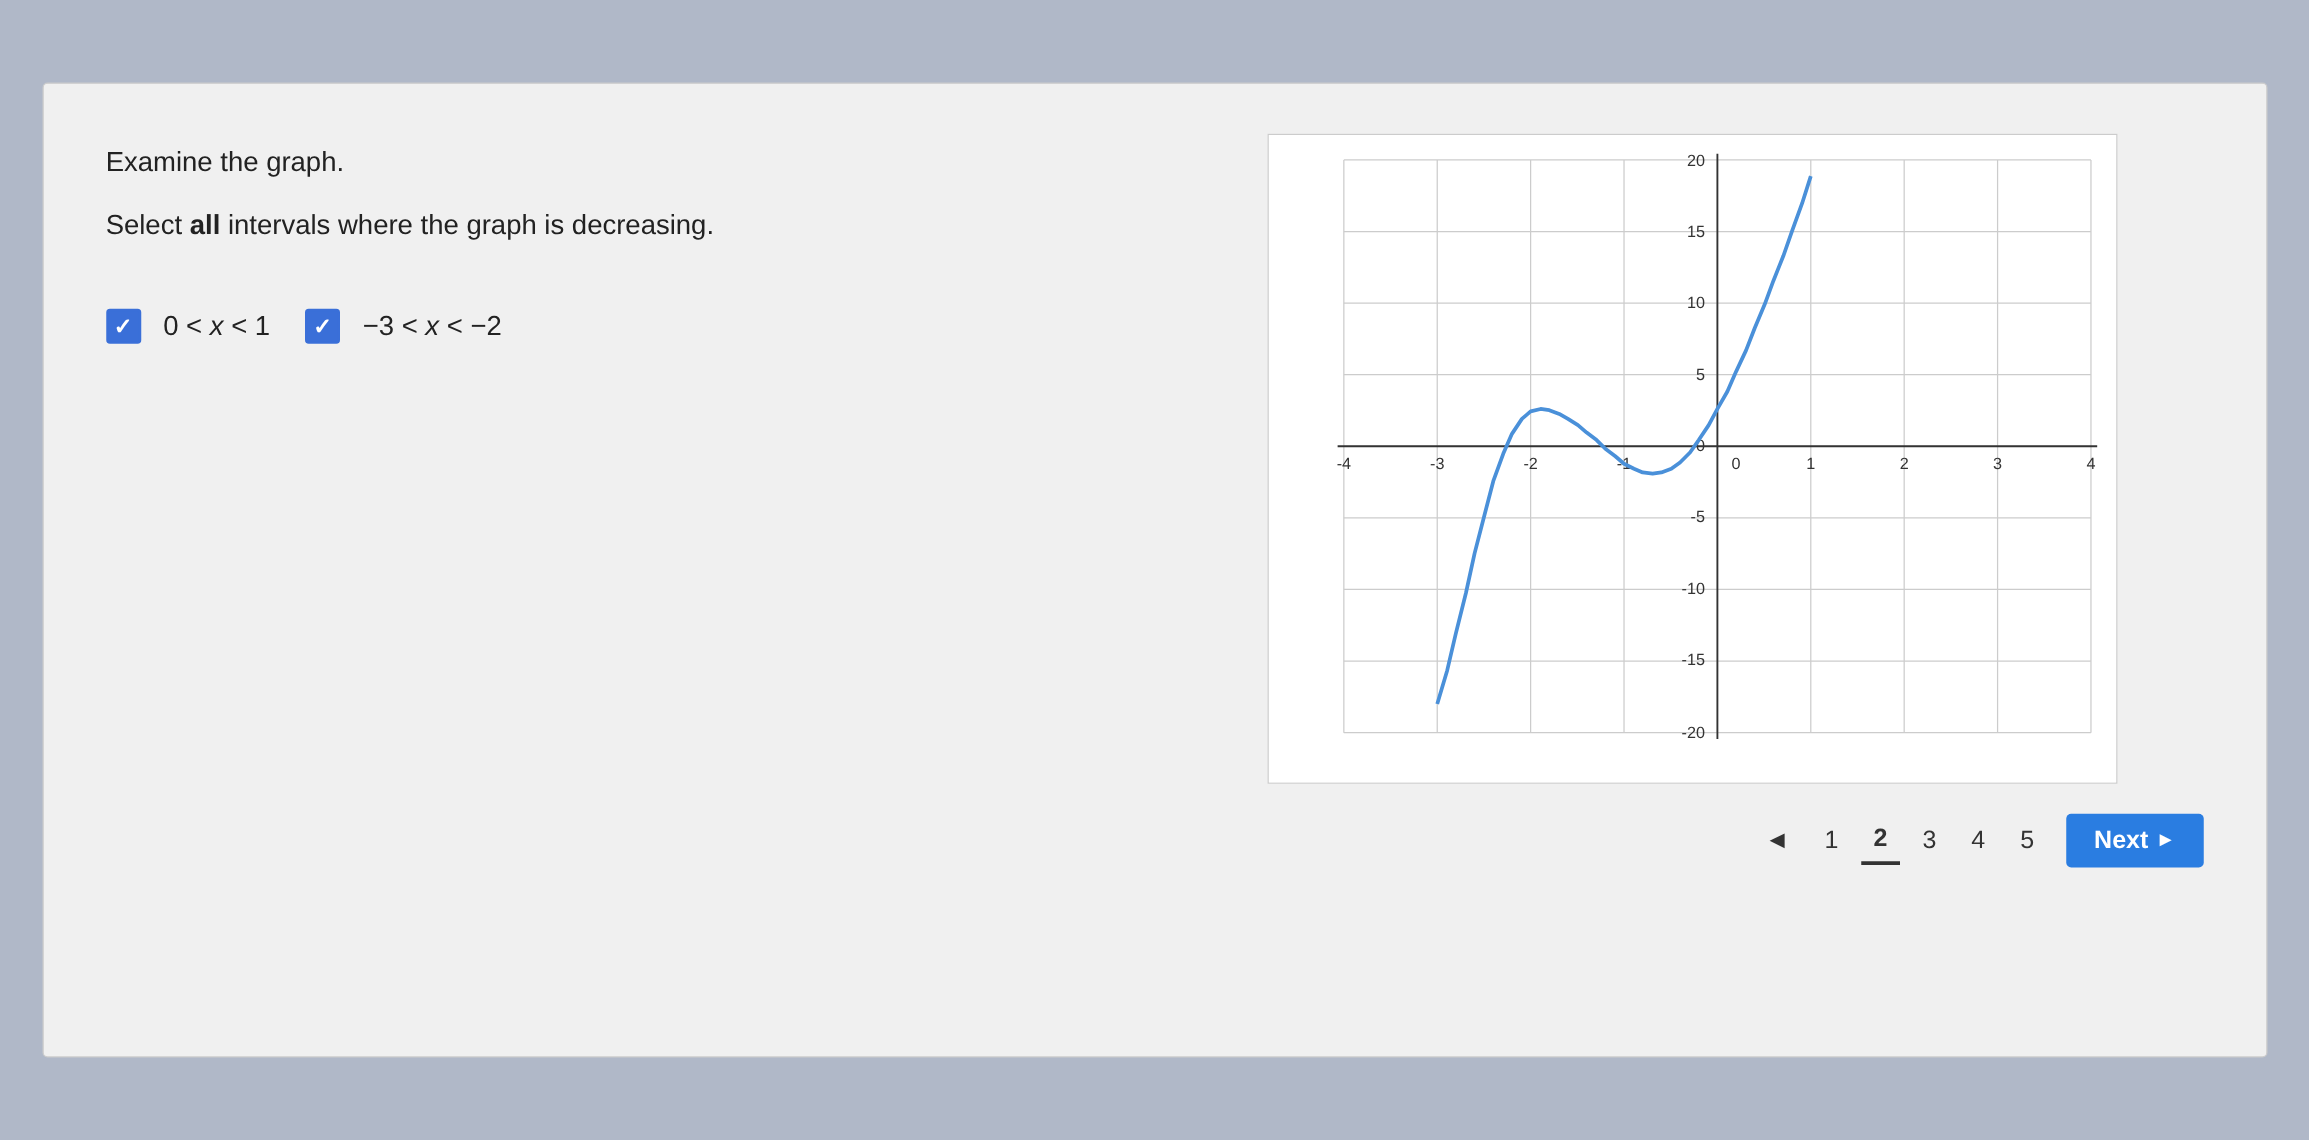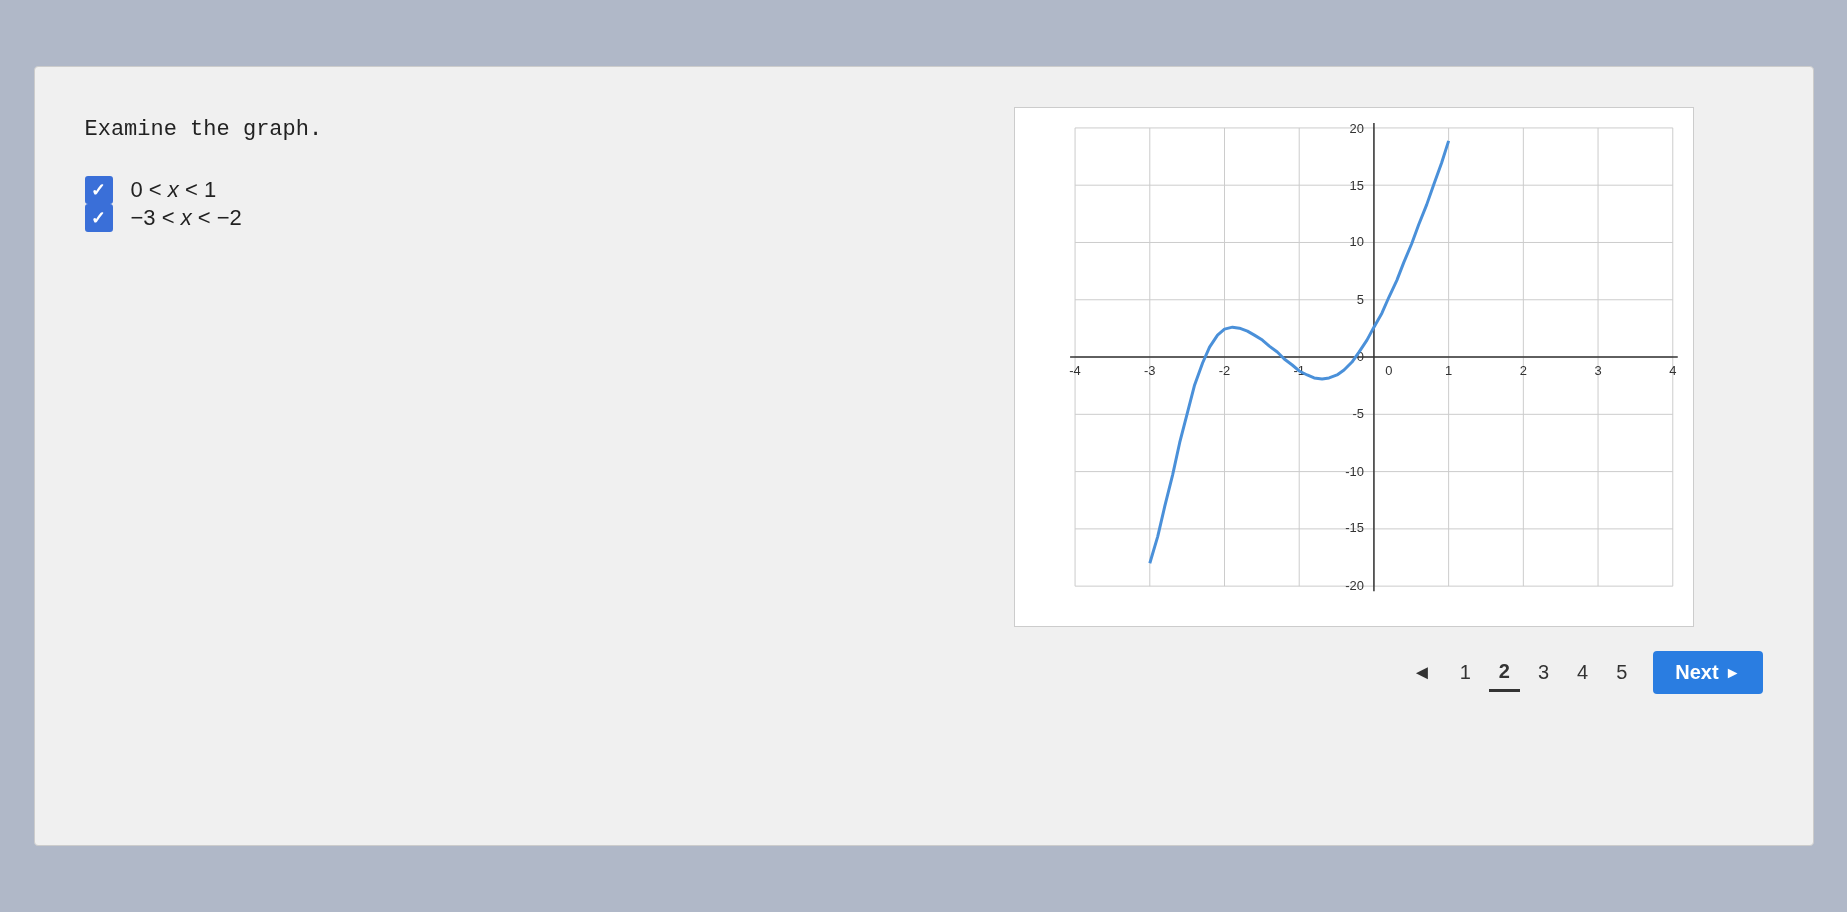--- a/index.html
+++ b/index.html
@@ -33,33 +33,33 @@
       flex: 0 0 820px;
       display: flex;
       flex-direction: column;
       gap: 20px;
       padding-top: 10px;
     }
     .question-title {
       font-size: 22px;
       color: #222;
       margin-bottom: 4px;
-      font-family: Liberation Mono, monospace;
     }
     .question-subtitle {
       font-size: 22px;
       color: #222;
       margin-bottom: 24px;
     }
     .question-subtitle span.bold {
       font-weight: bold;
     }
     .answer-options {
       display: flex;
-      flex-direction: column;
+      flex-direction: row;
+      gap: 28px;
       margin-top: 10px;
     }
     .option-row {
       display: flex;
       align-items: center;
       gap: 18px;
     }
     .checkbox {
       width: 28px;
       height: 28px;
@@ -149,20 +149,23 @@
     }
   </style>
 </head>
 <body>
 
 <div class="main-card">
   <div class="content-row">
 
     <div class="left-panel">
       <div class="question-title">Examine the graph.</div>
+      <div class="question-subtitle">
+        <span>Select </span><span class="bold">all</span><span> intervals where the graph is decreasing.</span>
+      </div>
 
       <div class="answer-options">
 
         <div class="option-row">
           <div class="checkbox checked"></div>
           <span class="option-label">0 &lt; <i>x</i> &lt; 1</span>
         </div>
 
 
 

